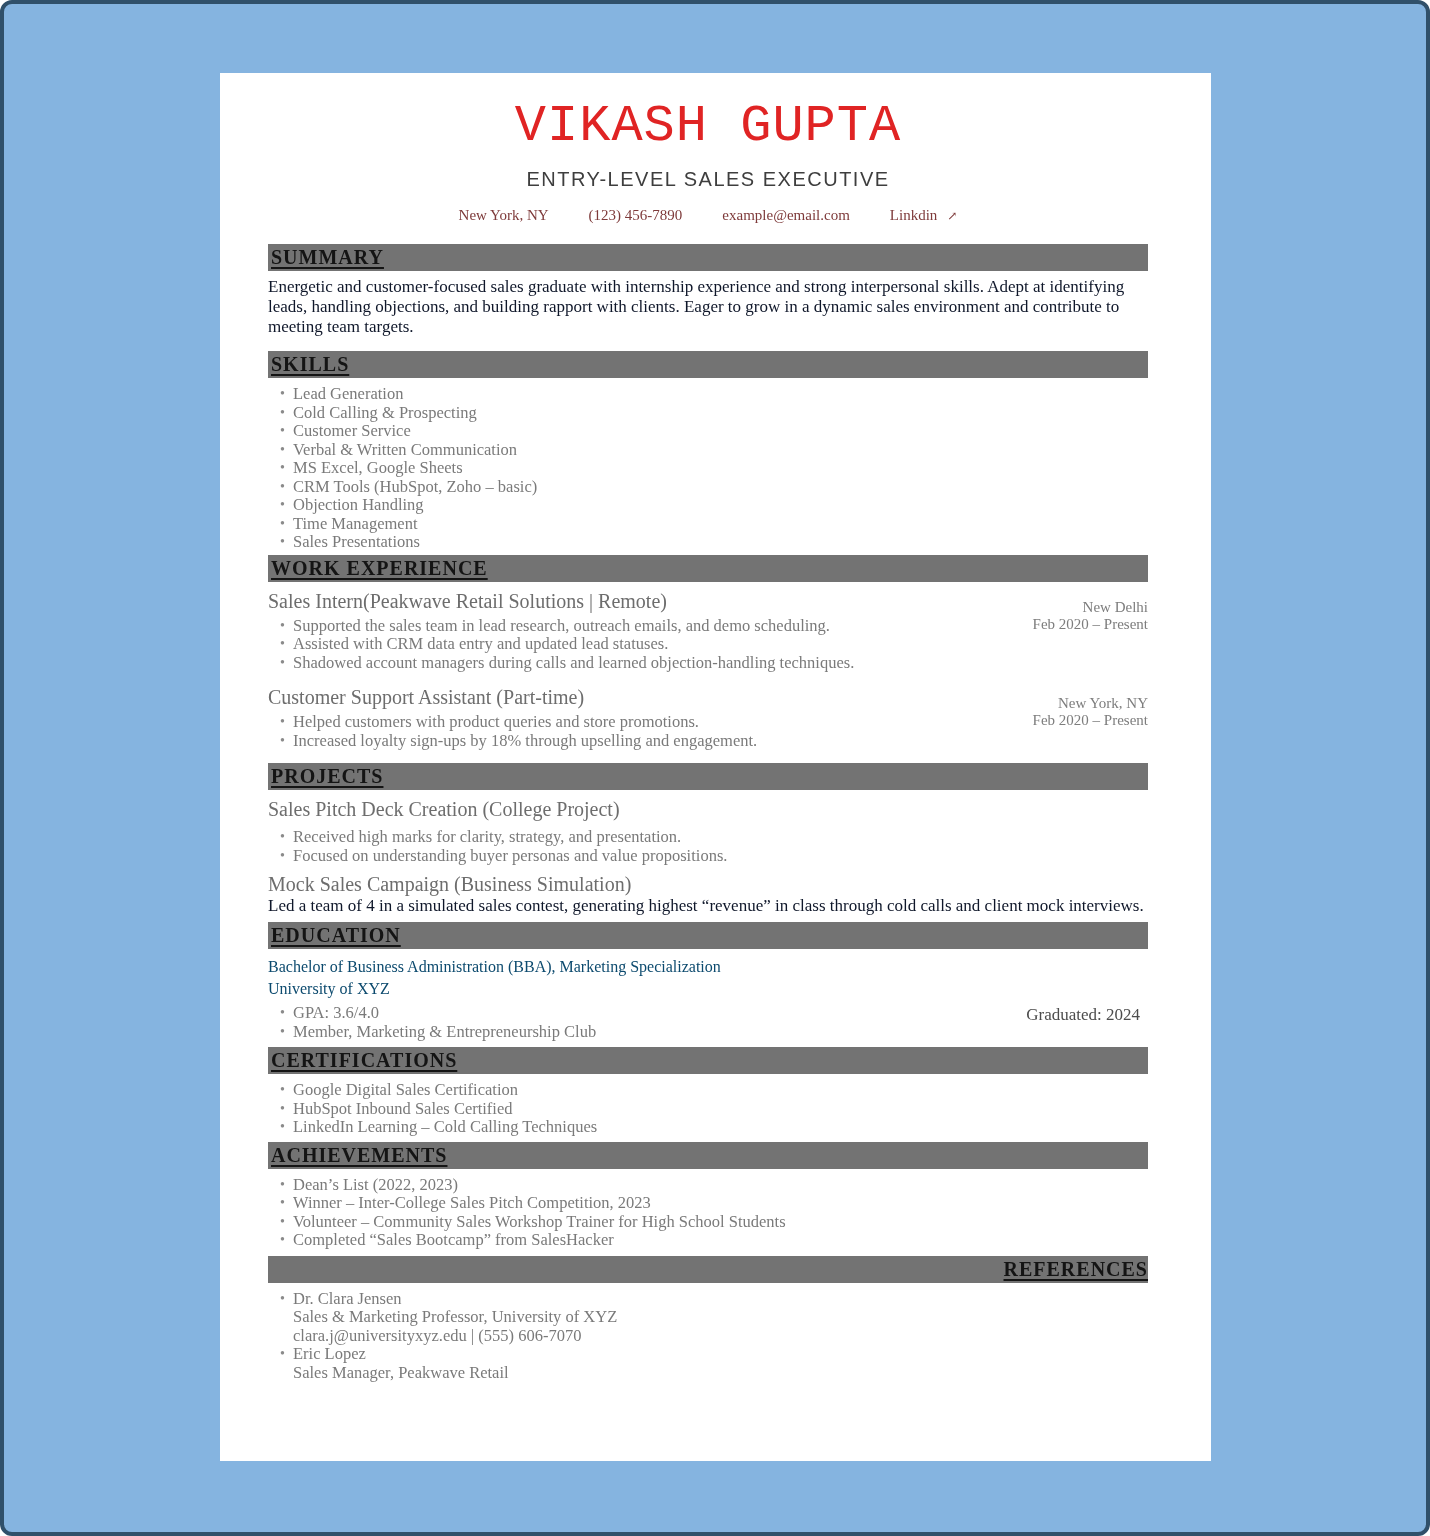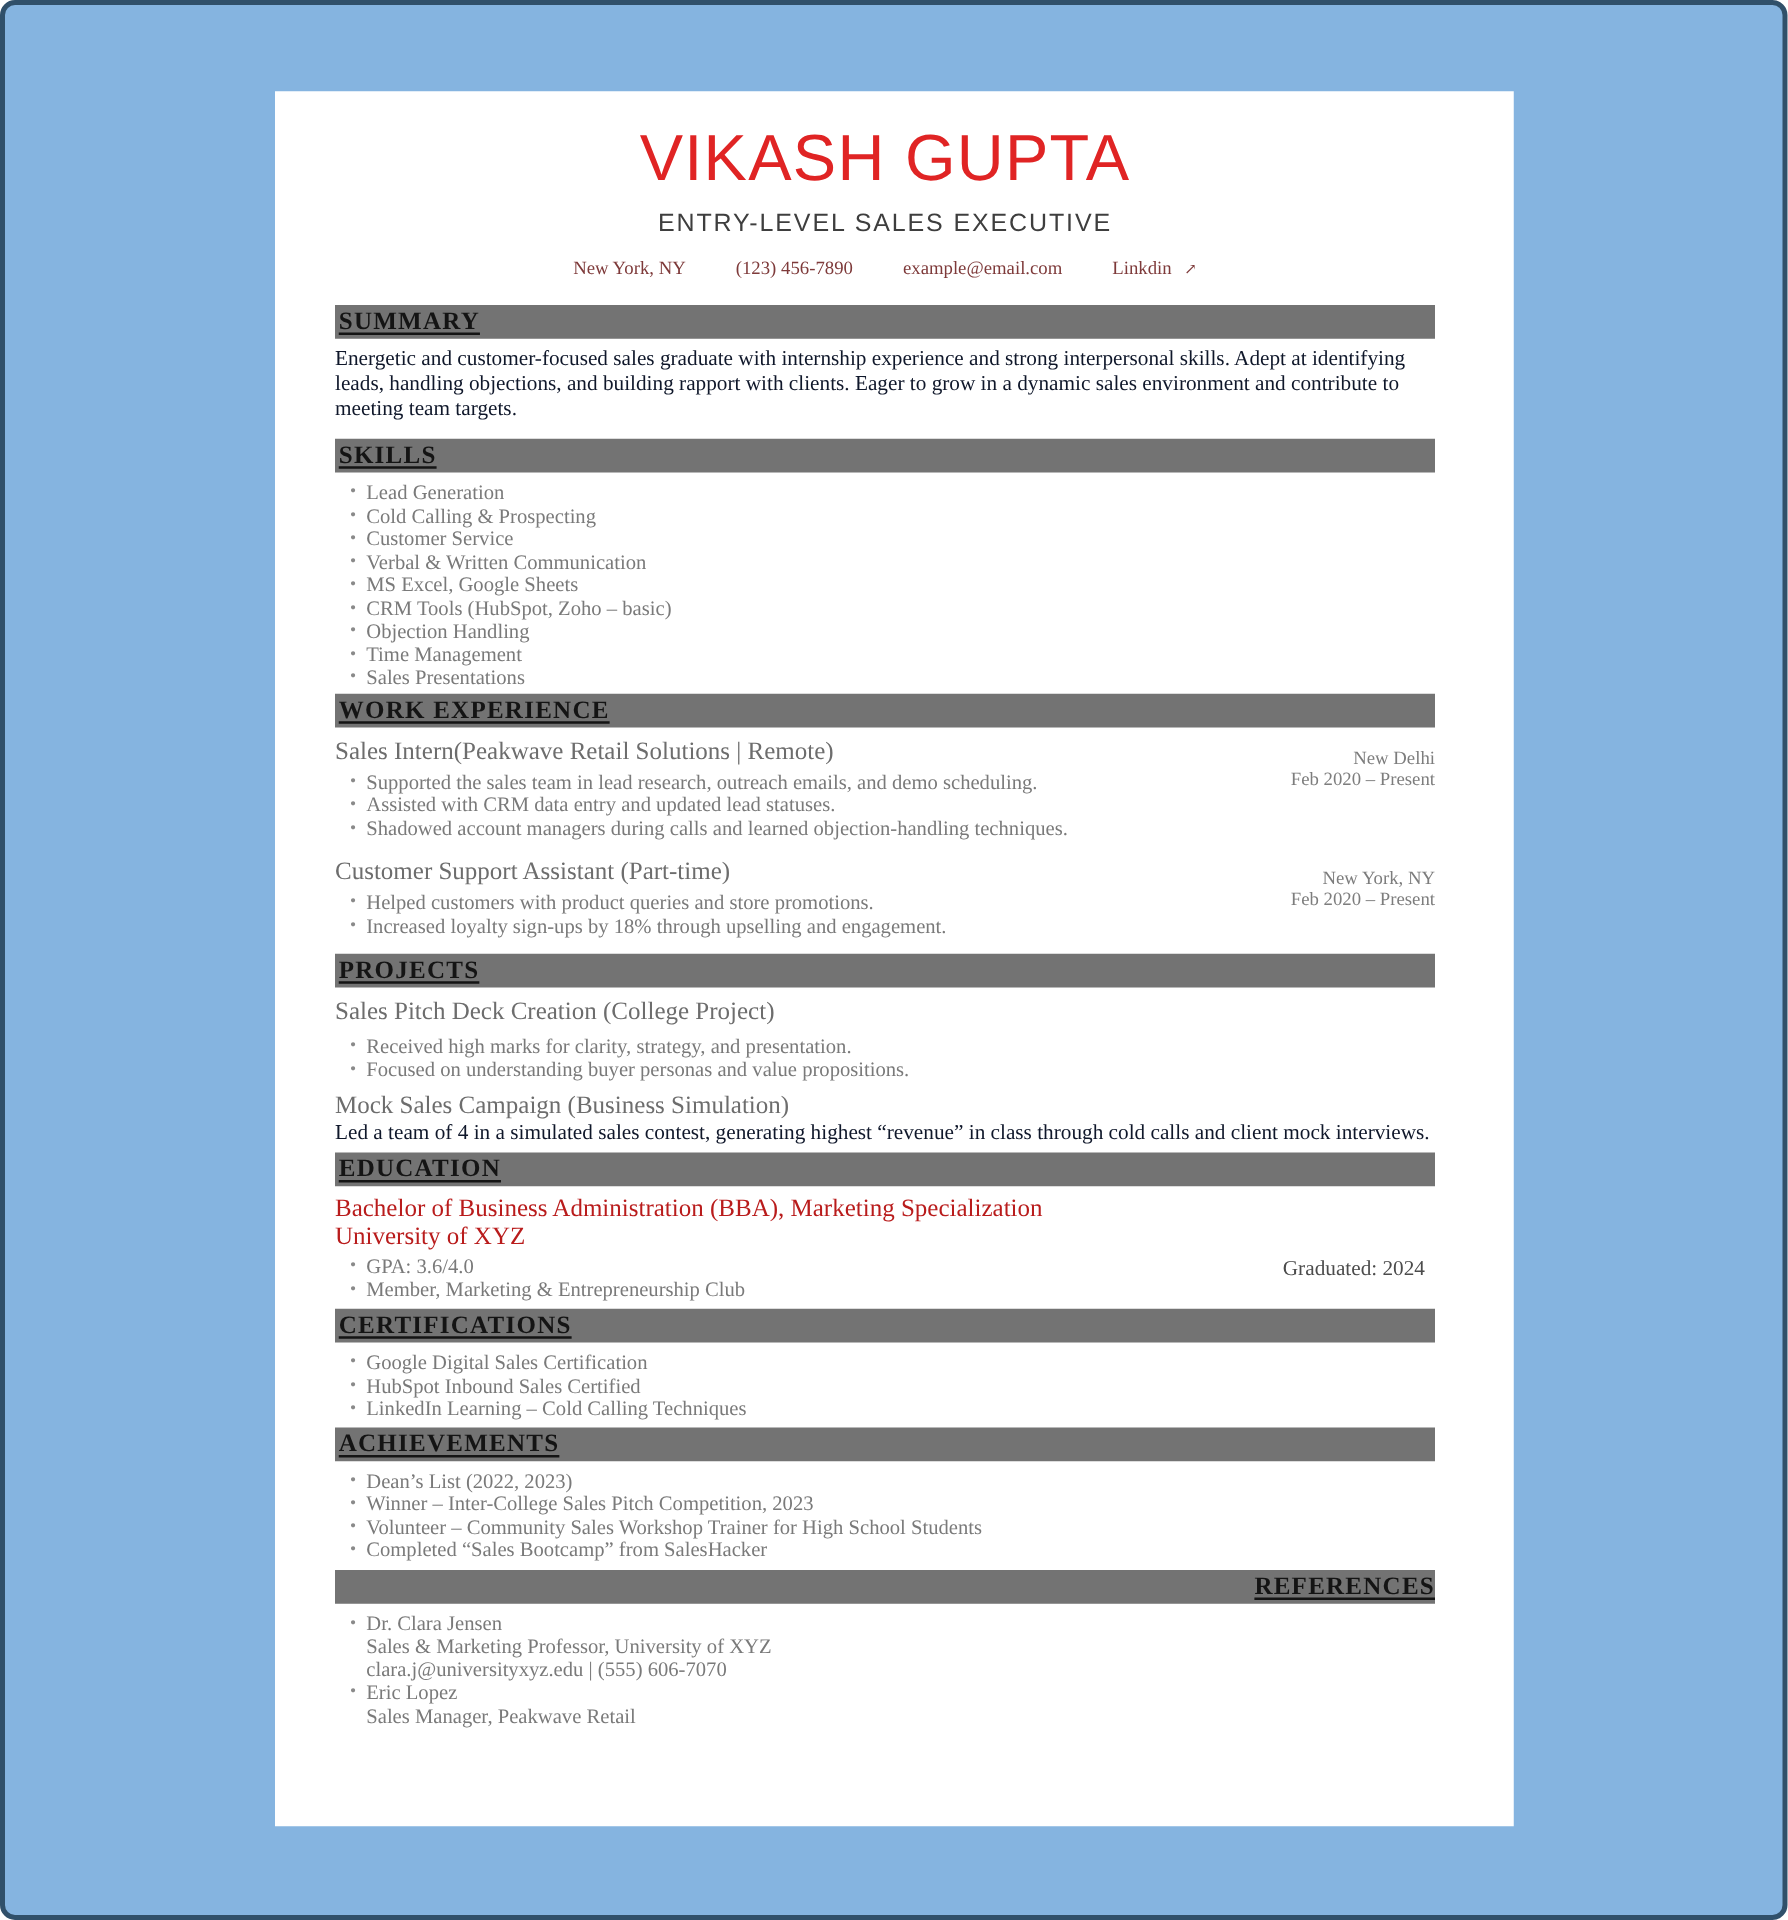--- a/index.html
+++ b/index.html
@@ -18,21 +18,21 @@
   .page {
     position: absolute;
     left: 216px; top: 69px;
     width: 991px; height: 1388px;
     background: #ffffff;
     padding: 0 63px 0 48px;
   }
   
   .resume-header { text-align: center; padding-top: 28px; }
   .name {
-    font-family: Liberation Sans, sans-serif;
+    font-family: Liberation Mono, monospace;
     font-size: 52px; font-weight: 400;
     letter-spacing: 1px;
     color: #e02424;
     line-height: 1;
   }
   .subtitle {
     font-family: "Liberation Sans", sans-serif;
     font-size: 20px; font-weight: 400;
     letter-spacing: 1.5px;
     color: #3e3e3e;
@@ -110,21 +110,21 @@
     color: #7d7d7d;
   }
   
   .proj-title-1 { margin-top: 8px; }
   .proj-bullets { margin-top: 6px; }
   .proj-title-2 { margin-top: 8px; }
   .proj-desc { margin-top: 0; }
   
   .education { position: relative; margin-top: 6px; }
   .edu-line {
-    font-size: 20px; color: #b91c1c; line-height: 22px;
+    font-size: 16px; color: #0c4a6e; line-height: 22px;
   }
   .education .bullets { margin-top: 3px; }
   .education .bullets li { line-height: 19px; }
   .graduated {
     position: absolute; right: 8px; top: 49px;
     font-size: 17px; color: #4c4c4c;
   }
   
   ul.ref-list { list-style: none; margin: 7px 0 0 12px; }
   ul.ref-list li {

